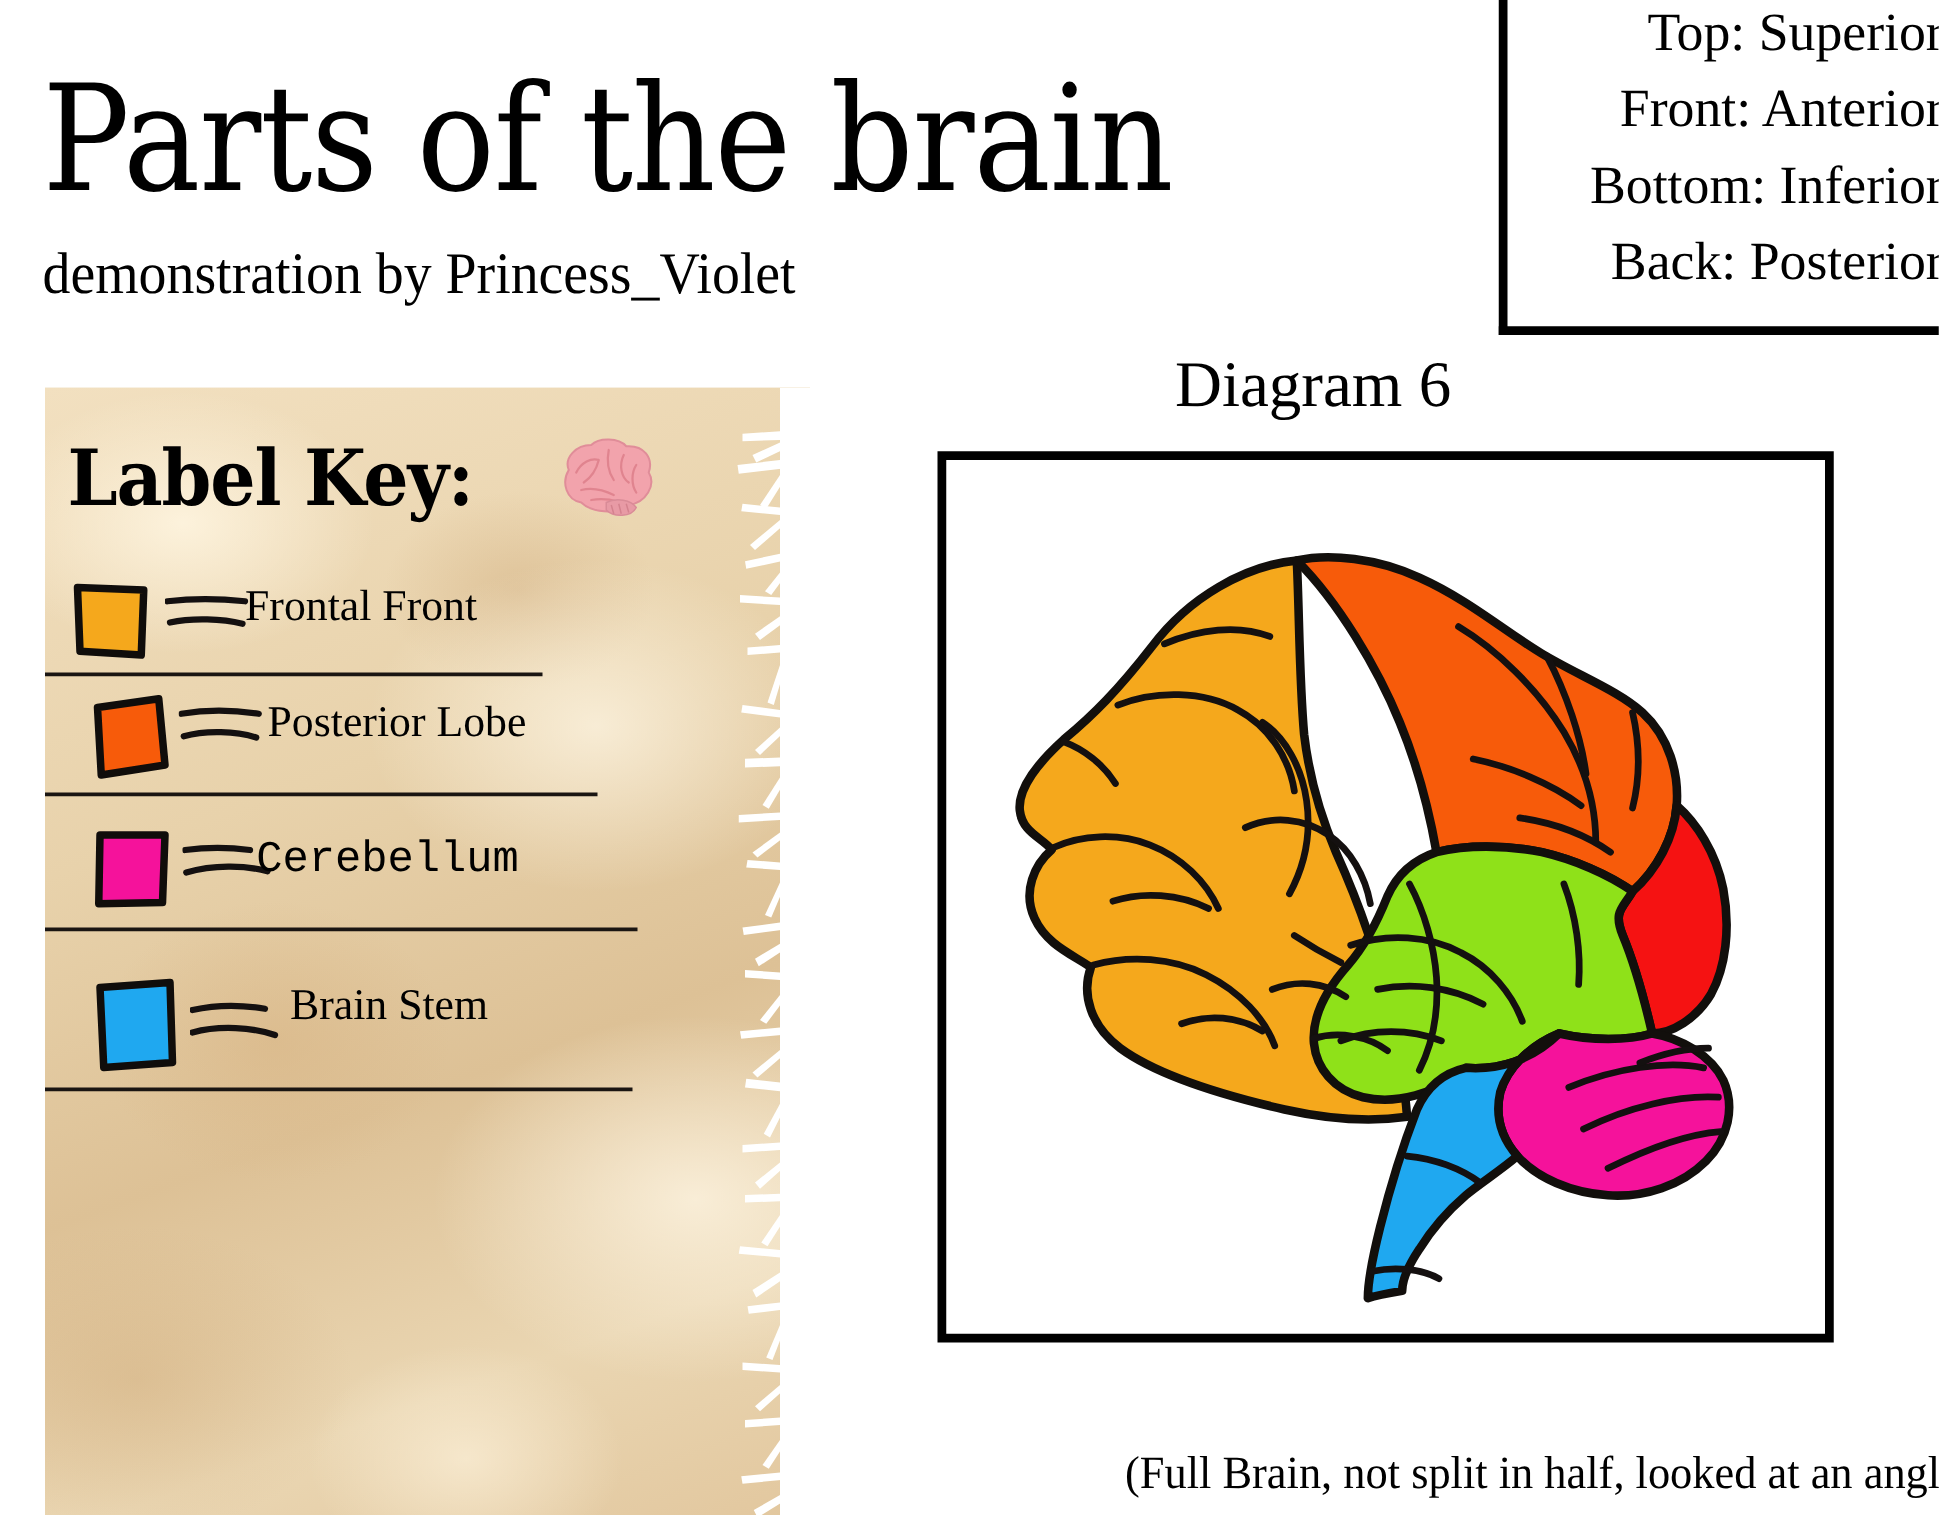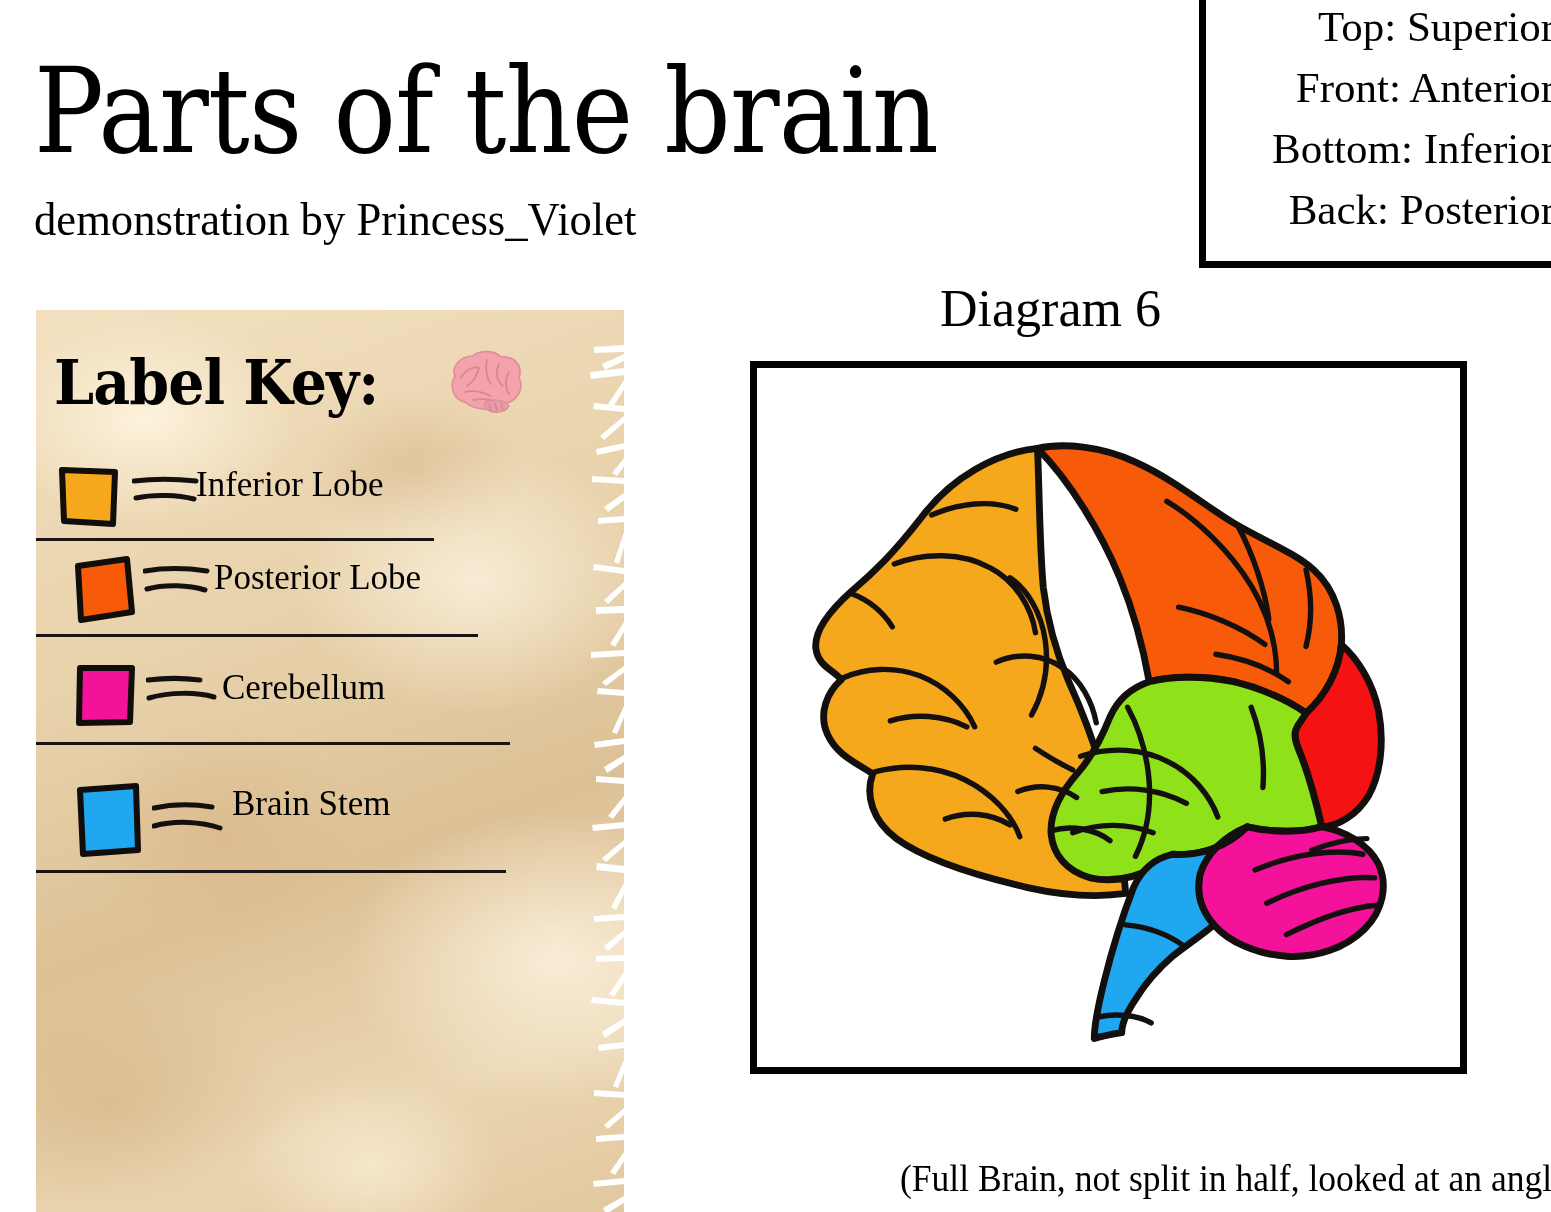--- a/index.html
+++ b/index.html
@@ -278,21 +278,21 @@
   <div id="key-rows">
 
     <div class="key-row">
       <svg class="key-swatch" style="left:22px;" viewBox="0 0 62 62">
         <path d="M4,4 L57,6 L55,58 L6,55 Z" fill="#F5A81C" stroke="#100d0b" stroke-width="6" stroke-linejoin="round"></path>
       </svg>
       <svg class="key-tick" style="left:96px; top:10px;" viewBox="0 0 80 40">
         <path d="M2,11 C20,9 44,9 64,11" fill="none" stroke="#141010" stroke-width="5" stroke-linecap="round"></path>
         <path d="M4,28 C22,24 46,25 62,29" fill="none" stroke="#141010" stroke-width="5" stroke-linecap="round"></path>
       </svg>
-      <span class="key-label" style="left:160px; top:5px;">Inferior Lobe</span>
+      <span class="key-label" style="left:160px; top:5px;">Frontal Front</span>
       <div class="key-rule" style="top:78px; width:398px;"></div>
     </div>
 
 
     <div class="key-row" style="height:106px;">
       <svg class="key-swatch" style="left:34px; top:10px; width:66px; height:70px;" viewBox="0 0 66 70">
         <path d="M8,12 L57,5 L62,58 L11,66 Z" fill="#F75B0A" stroke="#100d0b" stroke-width="6" stroke-linejoin="round"></path>
       </svg>
       <svg class="key-tick" style="left:107px; top:16px;" viewBox="0 0 80 40">
         <path d="M2,11 C20,8 44,8 64,11" fill="none" stroke="#141010" stroke-width="5" stroke-linecap="round"></path>
@@ -303,21 +303,21 @@
     </div>
 
     <div class="key-row" style="height:104px;">
       <svg class="key-swatch" style="left:38px; top:14px; width:64px; height:64px;" viewBox="0 0 64 64">
         <path d="M6,4 L58,4 L56,58 L5,59 Z" fill="#F5129B" stroke="#100d0b" stroke-width="6" stroke-linejoin="round"></path>
       </svg>
       <svg class="key-tick" style="left:110px; top:20px;" viewBox="0 0 80 40">
         <path d="M2,10 C18,8 38,8 54,10" fill="none" stroke="#141010" stroke-width="5" stroke-linecap="round"></path>
         <path d="M3,28 C24,22 50,22 68,27" fill="none" stroke="#141010" stroke-width="5" stroke-linecap="round"></path>
       </svg>
-      <span class="key-label" style="left:186px; top:18px;">Cerebellum</span>
+      <span class="key-label" style="left:169px; top:18px;font-family:Liberation Mono, monospace;">Cerebellum</span>
       <div class="key-rule" style="top:92px; width:474px;"></div>
     </div>
 
 
     <div class="key-row" style="height:130px;">
       <svg class="key-swatch" style="left:38px; top:26px; width:70px; height:80px;" viewBox="0 0 70 80">
         <path d="M6,10 L62,6 L64,70 L9,74 Z" fill="#1FA8F0" stroke="#100d0b" stroke-width="6" stroke-linejoin="round"></path>
       </svg>
       <svg class="key-tick" style="left:116px; top:44px;" viewBox="0 0 80 40">
         <path d="M2,10 C20,6 42,6 60,9" fill="none" stroke="#141010" stroke-width="5" stroke-linecap="round"></path>

